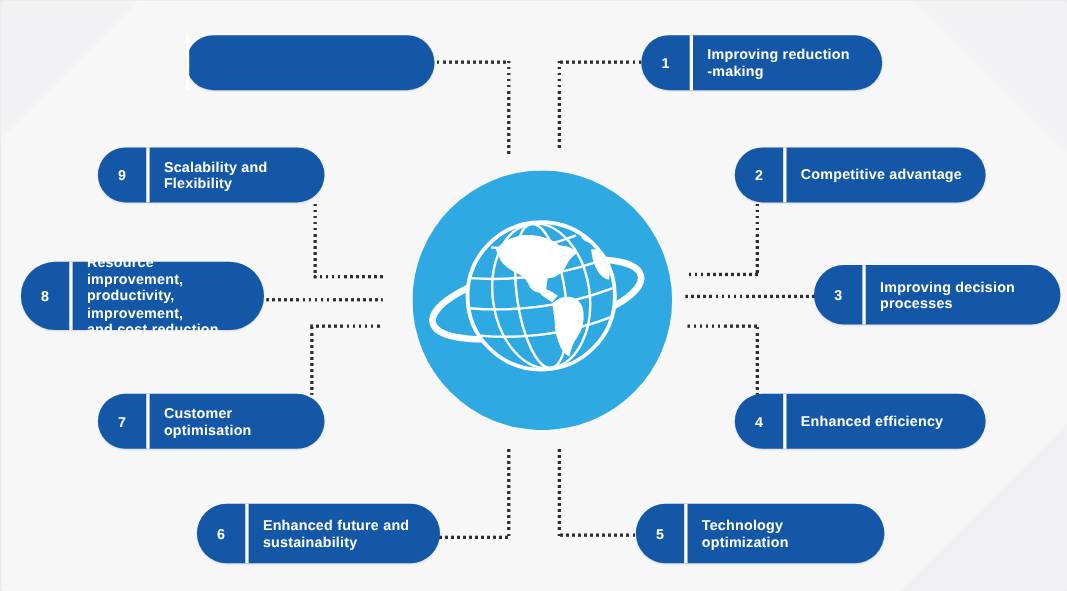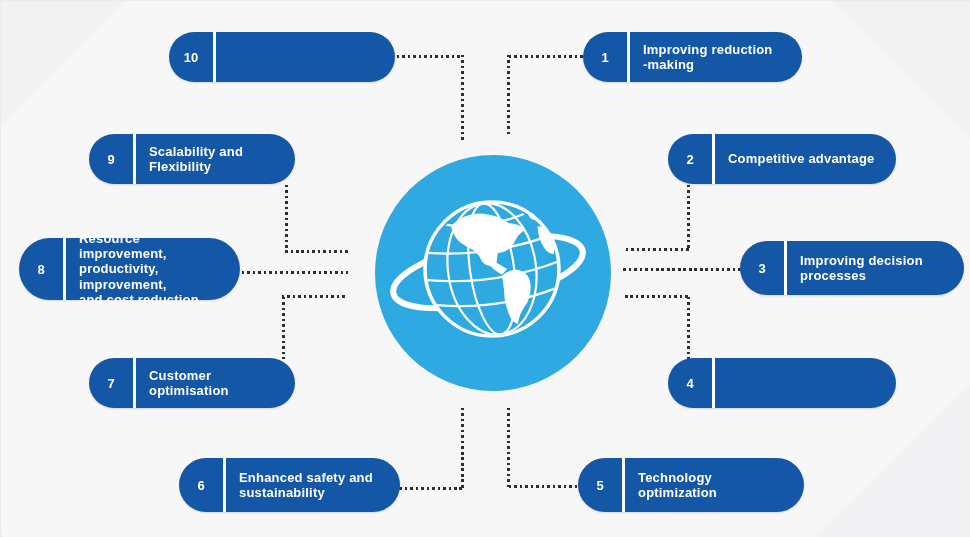--- a/index.html
+++ b/index.html
@@ -110,21 +110,20 @@
 
         <path d="M126 122 q11 -7 20 -2 q8 5 7 15 q-1 13 -9 21 q-6 6 -9 16 q-5 -2 -7 -9 q-4 -14 -2 -25 z"></path>
 
         <path d="M168 78 q10 2 13 10 q3 10 -1 20 q-6 -2 -9 -9 q-4 -10 -3 -21 z"></path>
         <path d="M160 64 q7 -2 12 2 l-5 6 q-6 -2 -7 -8 z"></path>
       </g>
     </svg>
   </div>
 
   <div class="pill" style="left:168px;top:31px;width:226px;height:50px">
-    <div class="pill-num">10</div>
     <div class="pill-divider"></div>
   </div>
   <div class="pill" style="left:88px;top:133px;width:206px;height:50px">
     <div class="pill-num">9</div>
     <div class="pill-divider"></div>
     <div class="pill-label">Scalability and
 Flexibility</div>
   </div>
   <div class="pill" style="left:18px;top:237px;width:221px;height:62px">
     <div class="pill-num">8</div>
@@ -134,21 +133,21 @@
 and cost reduction.</div>
   </div>
   <div class="pill" style="left:88px;top:357px;width:206px;height:50px">
     <div class="pill-num">7</div>
     <div class="pill-divider"></div>
     <div class="pill-label">Customer optimisation</div>
   </div>
   <div class="pill" style="left:178px;top:457px;width:221px;height:54px">
     <div class="pill-num">6</div>
     <div class="pill-divider"></div>
-    <div class="pill-label">Enhanced safety and
+    <div class="pill-label">Enhanced future and
 sustainability</div>
   </div>
 
   <div class="pill" style="left:582px;top:31px;width:219px;height:50px">
     <div class="pill-num">1</div>
     <div class="pill-divider"></div>
     <div class="pill-label">Improving reduction
 -making</div>
   </div>
   <div class="pill" style="left:667px;top:133px;width:228px;height:50px">
@@ -158,20 +157,21 @@
   </div>
   <div class="pill" style="left:739px;top:240px;width:224px;height:54px">
     <div class="pill-num">3</div>
     <div class="pill-divider"></div>
     <div class="pill-label">Improving decision
 processes</div>
   </div>
   <div class="pill" style="left:667px;top:357px;width:228px;height:50px">
     <div class="pill-num">4</div>
     <div class="pill-divider"></div>
+    <div class="pill-label">Enhanced efficiency</div>
   </div>
   <div class="pill" style="left:577px;top:457px;width:226px;height:54px">
     <div class="pill-num">5</div>
     <div class="pill-divider"></div>
     <div class="pill-label">Technology
 optimization</div>
   </div>
 </div>
 
 </body></html>

